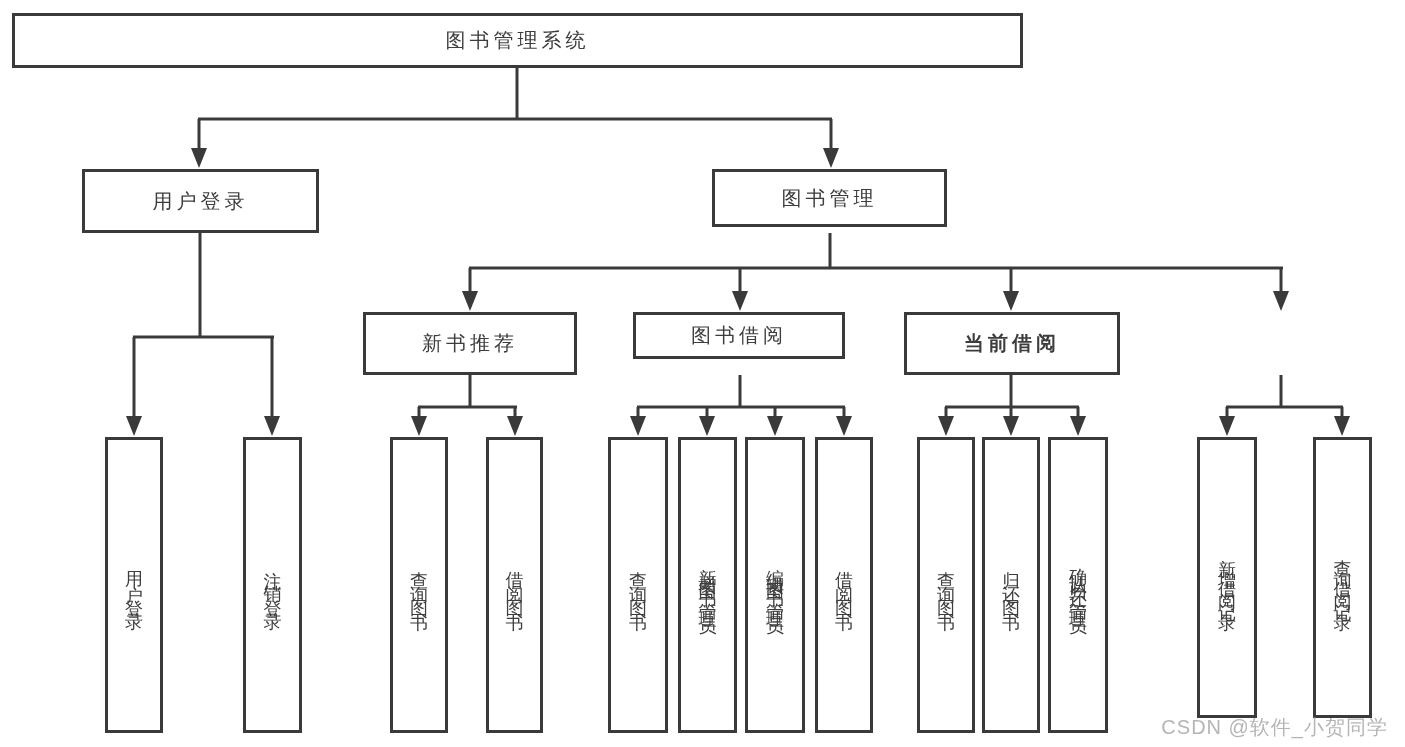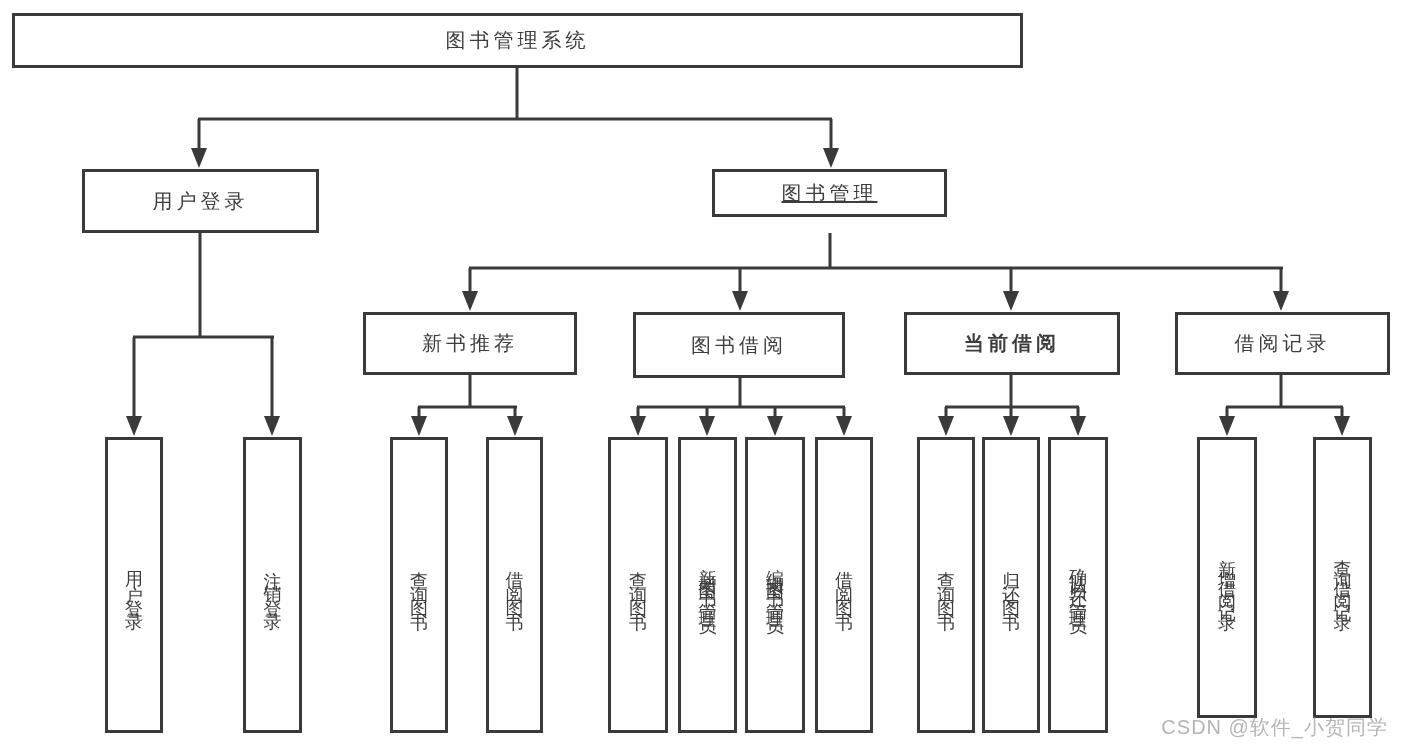--- a/index.html
+++ b/index.html
@@ -96,35 +96,32 @@
     </g>
   </svg>
 
   <div class="node" style="left:12px;top:13px;width:1011px;height:55px;">
     <span class="hlabel">图书管理系统</span>
   </div>
 
   <div class="node" style="left:82px;top:169px;width:237px;height:64px;">
     <span class="hlabel">用户登录</span>
   </div>
-  <div class="node" style="left:712px;top:169px;width:235px;height:48px;text-decoration:underline;">
+  <div class="node" style="left:712px;top:169px;width:235px;height:58px;">
     <span class="hlabel">图书管理</span>
   </div>
 
   <div class="node" style="left:363px;top:312px;width:214px;height:63px;">
     <span class="hlabel">新书推荐</span>
   </div>
-  <div class="node" style="left:633px;top:312px;width:212px;height:66px;">
+  <div class="node" style="left:633px;top:312px;width:212px;height:47px;">
     <span class="hlabel">图书借阅</span>
   </div>
   <div class="node" style="left:904px;top:312px;width:216px;height:63px;font-weight:bold;">
     <span class="hlabel">当前借阅</span>
-  </div>
-  <div class="node" style="left:1175px;top:312px;width:215px;height:63px;">
-    <span class="hlabel">借阅记录</span>
   </div>
 
   <div class="node leaf" style="left:105px;top:437px;width:58px;height:296px;">
     <span class="vlabel ls-4">用户登录</span>
   </div>
   <div class="node leaf" style="left:243px;top:437px;width:59px;height:296px;">
     <span class="vlabel ls-4">注销登录</span>
   </div>
 
   <div class="node leaf" style="left:390px;top:437px;width:58px;height:296px;">

